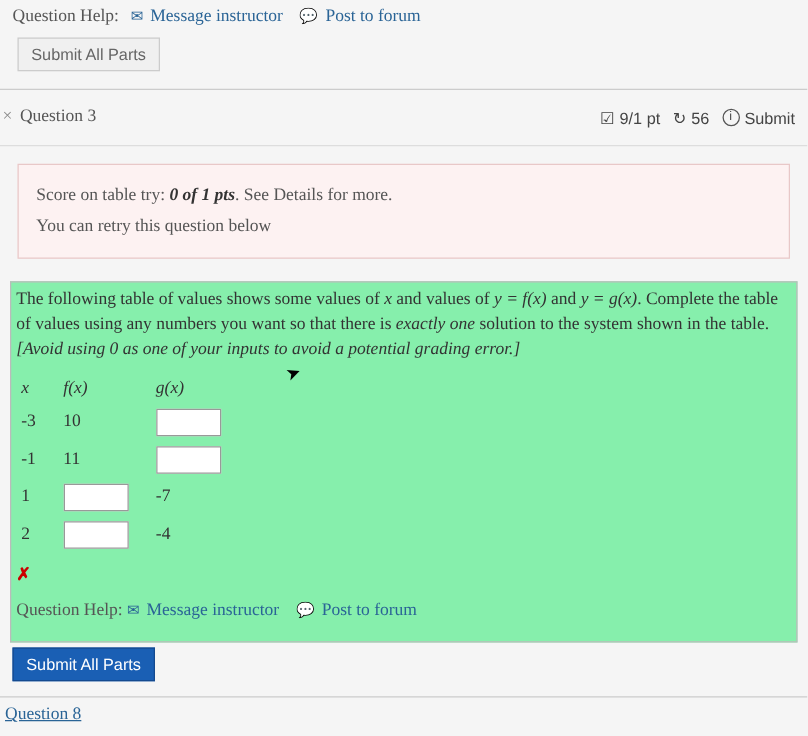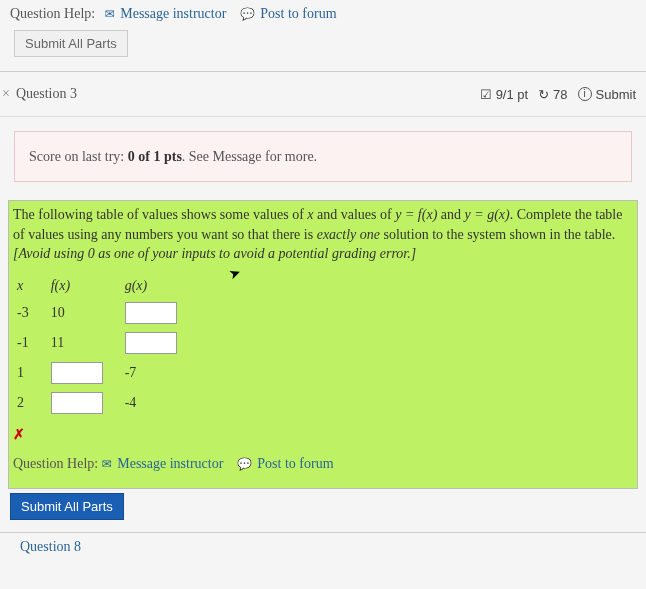--- a/index.html
+++ b/index.html
@@ -44,25 +44,25 @@
   .qhdr-right .seg { display: flex; align-items: center; gap: 4px; }
   .circ { border:1px solid #555; border-radius:50%; width:14px; height:14px; display:inline-flex; align-items:center; justify-content:center; font-size:10px; line-height:1;}
   .score-box {
     margin: 14px 14px 0 14px;
     border: 1px solid #e8c8c8;
     background: #fdf2f2;
     padding: 12px 14px;
     color: #555;
     line-height: 1.8;
   }
-  .score-box b { color: #333; }
+  .score-box b { color: #333; font-style: italic; }
   .qbody {
     margin: 18px 8px 0 8px;
     border: 1px solid #bbb;
-    background: #bef264;
+    background: #86efac;
     padding: 0 10px 10px 2px;
     position: relative;
   }
   .prompt { padding: 4px 4px 6px 2px; line-height: 1.4; color: #333; font-size: 14px; }
   .prompt i { font-style: italic; }
   table.vals { border-collapse: collapse; margin: 4px 0 4px 2px; }
   table.vals th, table.vals td {
     text-align: left;
     padding: 4px 18px 4px 4px;
     font-weight: normal;
@@ -88,24 +88,25 @@
     background: #1a5fb4;
     color: #fff;
     border: 1px solid #144a8f;
     padding: 5px 10px;
     margin: 4px 0 8px 10px;
     font-family: Arial, sans-serif;
     font-size: 13px;
     cursor: pointer;
   }
   .nextq {
-    padding: 6px 0 0 20px;
+    padding: 6px 0 0 4px;
     color: #2a6496;
     border-top: 1px solid #ccc;
     margin-top: 4px;
+    text-decoration: underline;
   }
   .cursor-arrow {
     position: absolute;
     top: 64px; left: 220px;
     font-size: 14px; color:#000;
     transform: rotate(-20deg);
     pointer-events: none;
   }
 </style>
 </head>
@@ -136,34 +137,35 @@
     <span class="x-icon">×</span>
     <span>Question 3</span>
   </div>
   <div class="qhdr-right">
     <span class="seg">
       <span>☑</span>
       <span>9/1 pt</span>
     </span>
     <span class="seg">
       <span>↻</span>
-      <span>78</span>
+      <span>56</span>
     </span>
     <span class="seg">
       <span class="circ">i</span>
       <span>Submit</span>
     </span>
   </div>
 </div>
 
 
 <div class="score-box">
   <div>
-    <span>Score on last try: </span><b>0 of 1 pts</b><span>. See Message for more.</span>
-  </div>
+    <span>Score on table try: </span><b>0 of 1 pts</b><span>. See Details for more.</span>
+  </div>
+  <div>You can retry this question below</div>
 </div>
 
 
 <div class="qbody">
   <div class="prompt">
     <span>The following table of values shows some values of </span><i>x</i><span> and values of </span><i>y = f(x)</i><span> and </span><i>y = g(x)</i><span>. Complete the table of values using any numbers you want so that there is </span><i>exactly one</i><span> solution to the system shown in the table. </span><i>[Avoid using 0 as one of your inputs to avoid a potential grading error.]</i>
   </div>
 
   <span class="cursor-arrow">➤</span>
 

